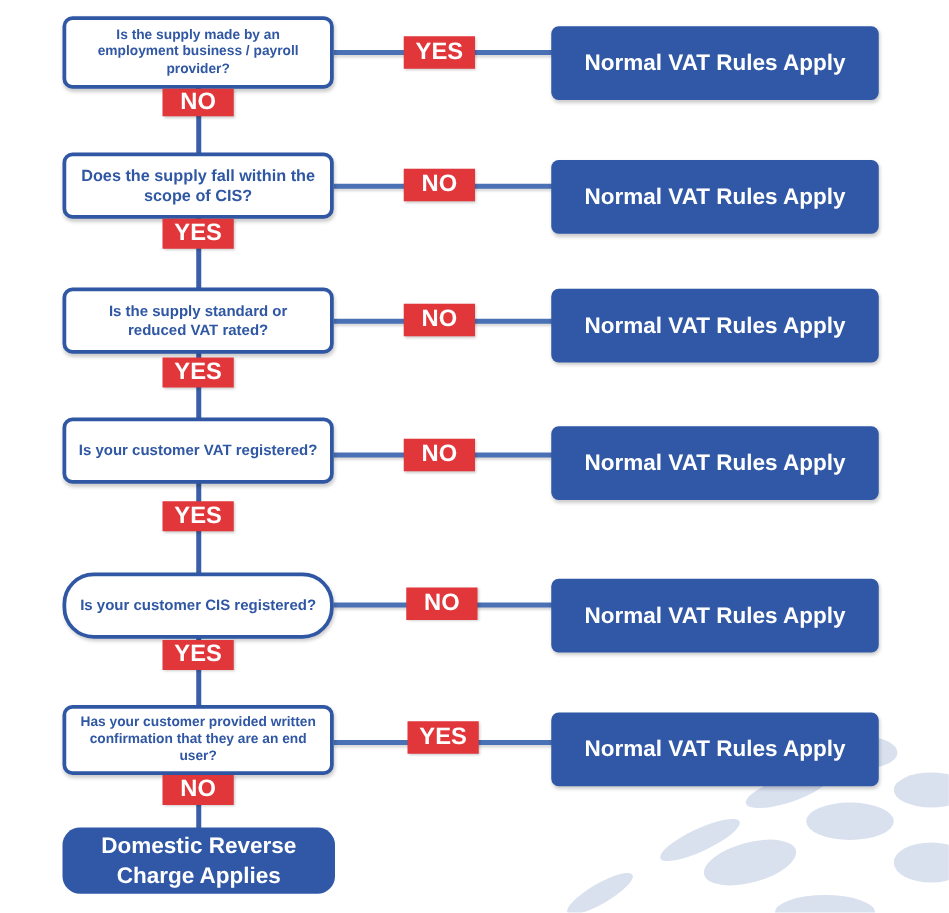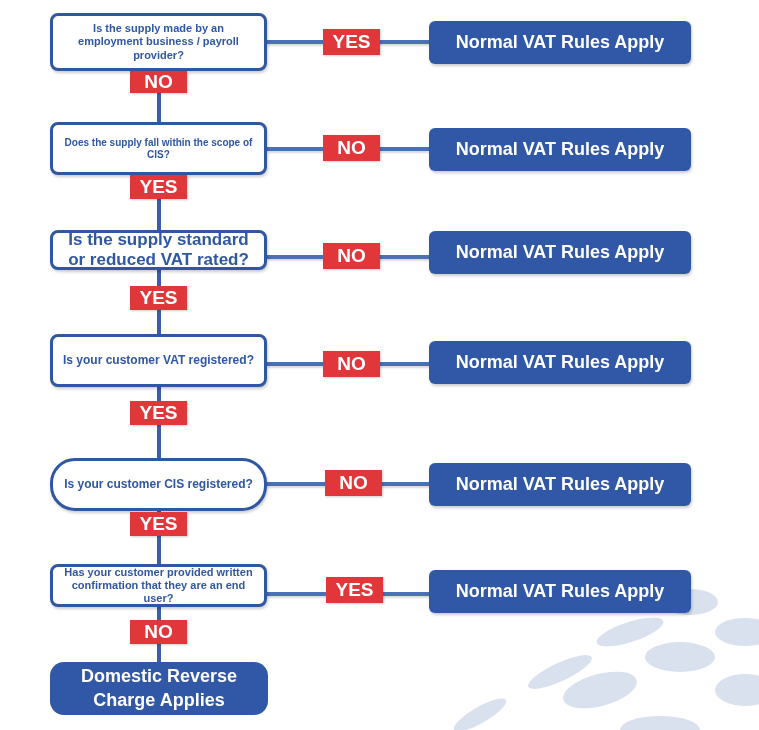--- a/index.html
+++ b/index.html
@@ -3,21 +3,21 @@
 <meta charset="utf-8">
 <style>
   html, body { margin: 0; padding: 0; background: #ffffff; }
   body { width: 759px; height: 730px; position: relative; overflow: hidden; font-family: "Liberation Sans", sans-serif; }
   .deco { position: absolute; left: 0; top: 0; width: 759px; height: 730px; }
   .vline { position: absolute; left: 157px; width: 4px; background: #3a5ea8; }
   .hline { position: absolute; height: 4px; background: #4a70b5; box-shadow: 0 2px 2px rgba(0,0,0,0.15); }
   .qbox { position: absolute; left: 50px; width: 217px; background: #fff; border: 3px solid #2f57a3; border-radius: 8px; box-sizing: border-box; display: flex; align-items: center; justify-content: center; text-align: center; color: #2f57a3; font-weight: bold; box-shadow: 1px 2px 3px rgba(0,0,0,0.2); }
   .qbox span { display: block; line-height: 1.2; padding: 0 10px; }
   .badge { position: absolute; background: #e1363a; color: #fff; font-weight: bold; font-size: 19px; border-radius: 0; display: flex; align-items: center; justify-content: center; box-shadow: 1px 1px 2px rgba(0,0,0,0.2); }
-  .rbox { position: absolute; left: 429px; width: 262px; height: 43px; background: #3058a6; border-radius: 6px; color: #fff; font-weight: bold; font-size: 18px; display: flex; align-items: center; justify-content: center; box-shadow: 1px 2px 3px rgba(0,0,0,0.2); }
+  .rbox { position: absolute; left: 441px; width: 262px; height: 59px; background: #3058a6; border-radius: 6px; color: #fff; font-weight: bold; font-size: 18px; display: flex; align-items: center; justify-content: center; box-shadow: 1px 2px 3px rgba(0,0,0,0.2); }
   .final { position: absolute; left: 50px; top: 662px; width: 218px; height: 53px; background: #3058a6; border-radius: 14px; color: #fff; font-weight: bold; font-size: 18px; display: flex; align-items: center; justify-content: center; text-align: center; line-height: 1.3; }
 </style>
 </head>
 <body>
 
 <svg class="deco" viewBox="0 0 759 730">
   <g fill="#d9e1ef">
     <ellipse cx="690" cy="602" rx="28" ry="13"></ellipse>
     <ellipse cx="630" cy="632" rx="35" ry="10" transform="rotate(-18 630 632)"></ellipse>
     <ellipse cx="745" cy="632" rx="30" ry="14"></ellipse>
@@ -39,48 +39,48 @@
 <div class="hline" style="left:267px;top:482px;width:180px;"></div>
 <div class="hline" style="left:267px;top:592px;width:180px;"></div>
 
 <div class="qbox" style="top:13px;height:58px;font-size:11px;">
     <span>Is the supply made by an employment business / payroll provider?</span>
   </div>
 <div class="badge" style="left:323px;top:29px;width:57px;height:26px;">YES</div>
 <div class="rbox" style="top:21px;">Normal VAT Rules Apply</div>
 <div class="badge" style="left:130px;top:71px;width:57px;height:22px;">NO</div>
 
-<div class="qbox" style="top:122px;height:53px;font-size:10px;">
+<div class="qbox" style="top:122px;height:53px;font-size:13px;">
     <span>Does the supply fall within the scope of CIS?</span>
   </div>
 <div class="badge" style="left:323px;top:135px;width:57px;height:26px;">NO</div>
 <div class="rbox" style="top:128px;">Normal VAT Rules Apply</div>
 <div class="badge" style="left:130px;top:175px;width:57px;height:24px;">YES</div>
 
-<div class="qbox" style="top:230px;height:40px;font-size:17px;">
+<div class="qbox" style="top:230px;height:53px;font-size:12px;">
     <span>Is the supply standard or reduced VAT rated?</span>
   </div>
 <div class="badge" style="left:323px;top:243px;width:57px;height:26px;">NO</div>
 <div class="rbox" style="top:231px;">Normal VAT Rules Apply</div>
 <div class="badge" style="left:130px;top:286px;width:57px;height:24px;">YES</div>
 
 <div class="qbox" style="top:334px;height:53px;font-size:12px;">
     <span>Is your customer VAT registered?</span>
   </div>
 <div class="badge" style="left:323px;top:351px;width:57px;height:26px;">NO</div>
 <div class="rbox" style="top:341px;">Normal VAT Rules Apply</div>
 <div class="badge" style="left:130px;top:401px;width:57px;height:24px;">YES</div>
 
 <div class="qbox" style="top:458px;height:53px;font-size:12px;border-radius:25px;">
     <span>Is your customer CIS registered?</span>
   </div>
 <div class="badge" style="left:325px;top:470px;width:57px;height:26px;">NO</div>
 <div class="rbox" style="top:463px;">Normal VAT Rules Apply</div>
 <div class="badge" style="left:130px;top:512px;width:57px;height:24px;">YES</div>
 
-<div class="qbox" style="top:564px;height:43px;font-size:11px;">
+<div class="qbox" style="top:564px;height:56px;font-size:11px;">
     <span>Has your customer provided written confirmation that they are an end user?</span>
   </div>
 <div class="badge" style="left:326px;top:577px;width:57px;height:26px;">YES</div>
 <div class="rbox" style="top:570px;">Normal VAT Rules Apply</div>
 <div class="badge" style="left:130px;top:620px;width:57px;height:24px;">NO</div>
 
 <div class="final">Domestic Reverse Charge Applies</div>
 
 </body></html>

